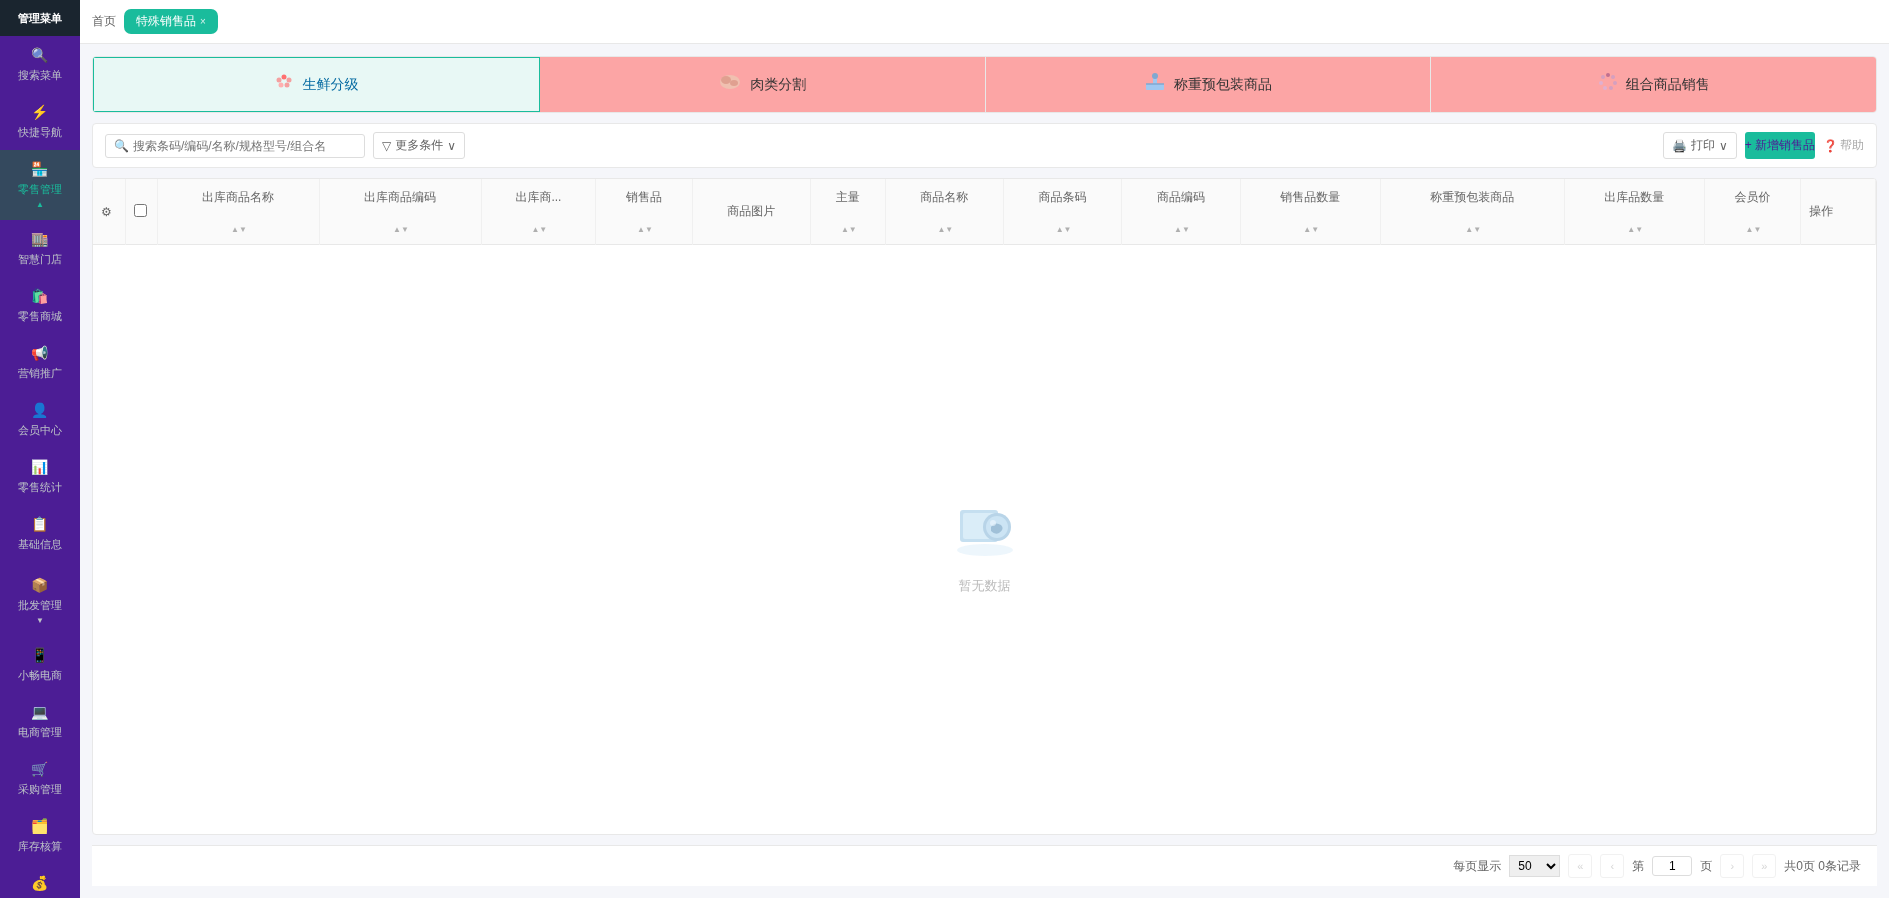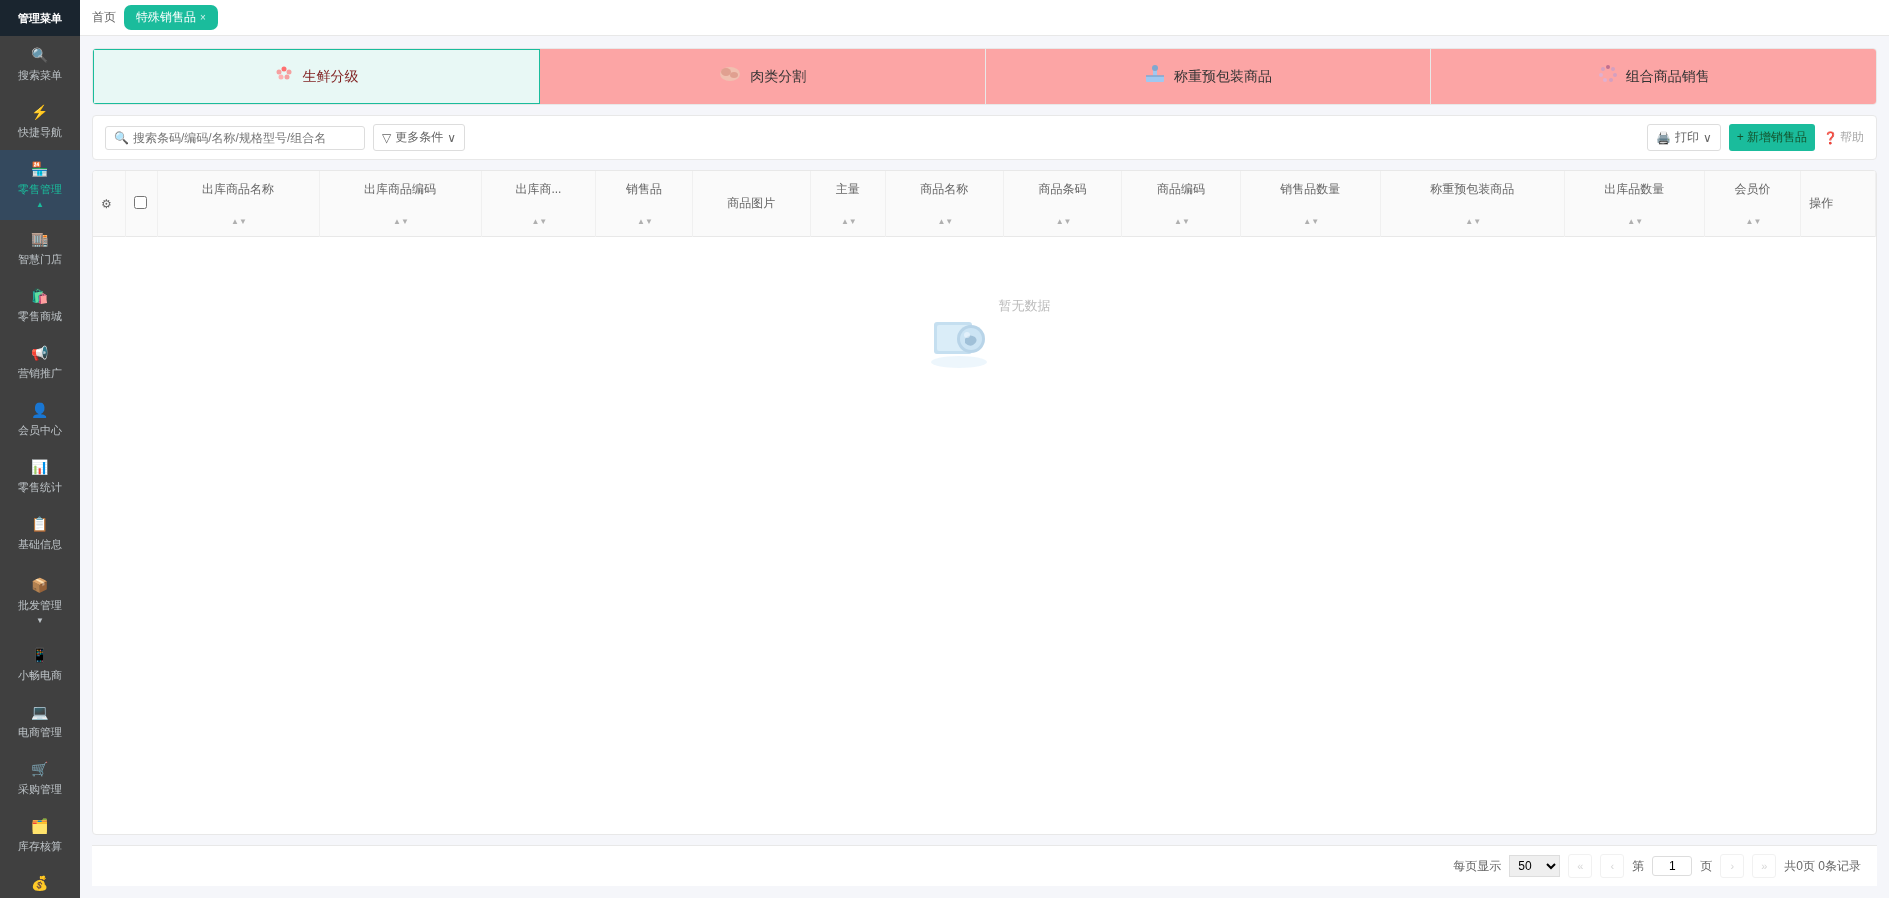--- a/index.html
+++ b/index.html
@@ -1,21 +1,21 @@
 <!DOCTYPE html>
 <html><head>
   <meta charset="utf-8">
   <style>
     * { margin: 0; padding: 0; box-sizing: border-box; }
     body { font-family: 'Microsoft YaHei', Arial, sans-serif; font-size: 12px; background: #f0f2f5; display: flex; height: 898px; overflow: hidden; }
 
     
     .sidebar {
       width: 80px;
-      background: #404040;
+      background: #4c1d95;
       color: #ccc;
       display: flex;
       flex-direction: column;
       flex-shrink: 0;
       overflow-y: auto;
       overflow-x: hidden;
     }
     .sidebar-logo {
       background: #1a252f;
       padding: 8px 4px;
@@ -52,21 +52,21 @@
       display: flex;
       flex-direction: column;
       overflow: hidden;
     }
 
     
     .topbar {
       background: #fff;
       border-bottom: 1px solid #e8e8e8;
       padding: 0 12px;
-      height: 36px;
+      height: 44px;
       display: flex;
       align-items: center;
       gap: 8px;
       flex-shrink: 0;
     }
     .topbar-home {
       color: #666;
       font-size: 12px;
       cursor: pointer;
     }
@@ -117,21 +117,21 @@
       border-right: 1px solid #e8e8e8;
       background: #fca5a5;
       color: #333;
       font-size: 14px;
       transition: background 0.2s;
     }
     .category-tab:last-child { border-right: none; }
     .category-tab.active {
       background: #e8f8f5;
       border: 2px solid #1abc9c;
-      color: #7f1d1d;
+      color: #0369a1;
       margin: -1px;
       text-align: right;
     }
     .tab-icon { font-size: 18px; }
 
     
     .toolbar {
       display: flex;
       align-items: center;
       justify-content: space-between;
@@ -187,23 +187,23 @@
       color: #666;
       cursor: pointer;
       font-size: 12px;
       padding: 4px 8px;
       border: 1px solid #ddd;
       border-radius: 3px;
       background: #fff;
     }
     .add-btn {
       background: #1abc9c;
-      color: #14532d;
+      color: #4c1d95;
       border: none;
-      padding: 5px 8px;
+      padding: 5px 0;
       border-radius: 3px;
       cursor: pointer;
       font-size: 12px;
       display: flex;
       align-items: center;
       gap: 4px;
     }
     .help-btn {
       color: #aaa;
       cursor: pointer;
@@ -256,22 +256,22 @@
       gap: 20px;
       flex-direction: column;
     }
     .checkbox-col { width: 32px; text-align: center; }
     .settings-col { width: 32px; text-align: center; color: #aaa; }
 
     
     .empty-state {
       flex: 1;
       display: flex;
-      flex-direction: row;
-      align-items: flex-start;
+      flex-direction: column;
+      align-items: center;
       justify-content: center;
       padding: 60px 0;
       color: #aaa;
     }
     .empty-icon {
       width: 80px;
       height: 80px;
       margin-bottom: 12px;
     }
     .empty-text { font-size: 13px; color: #bbb; }

